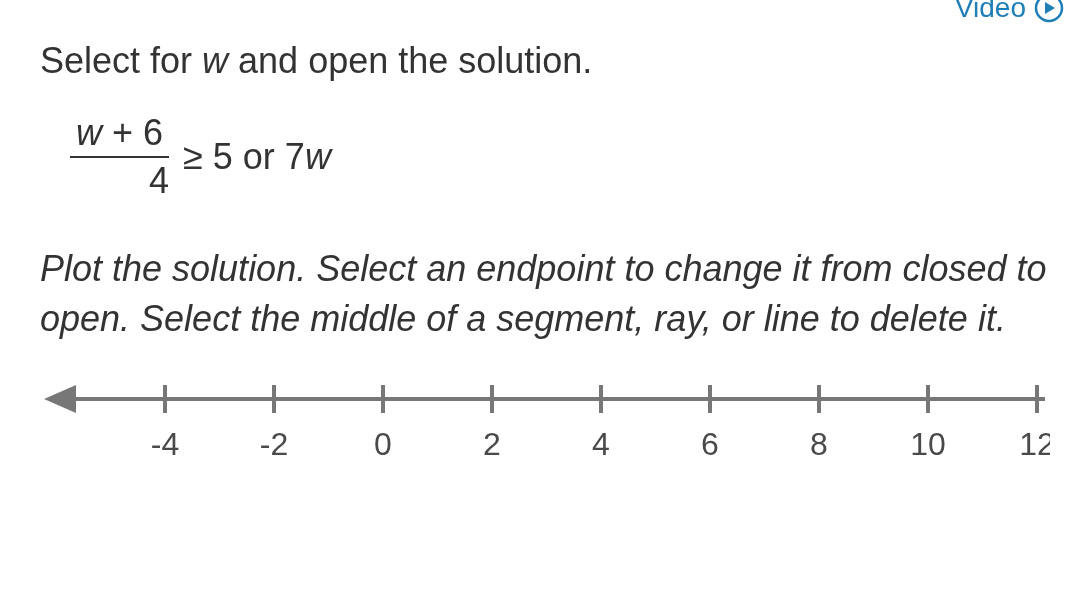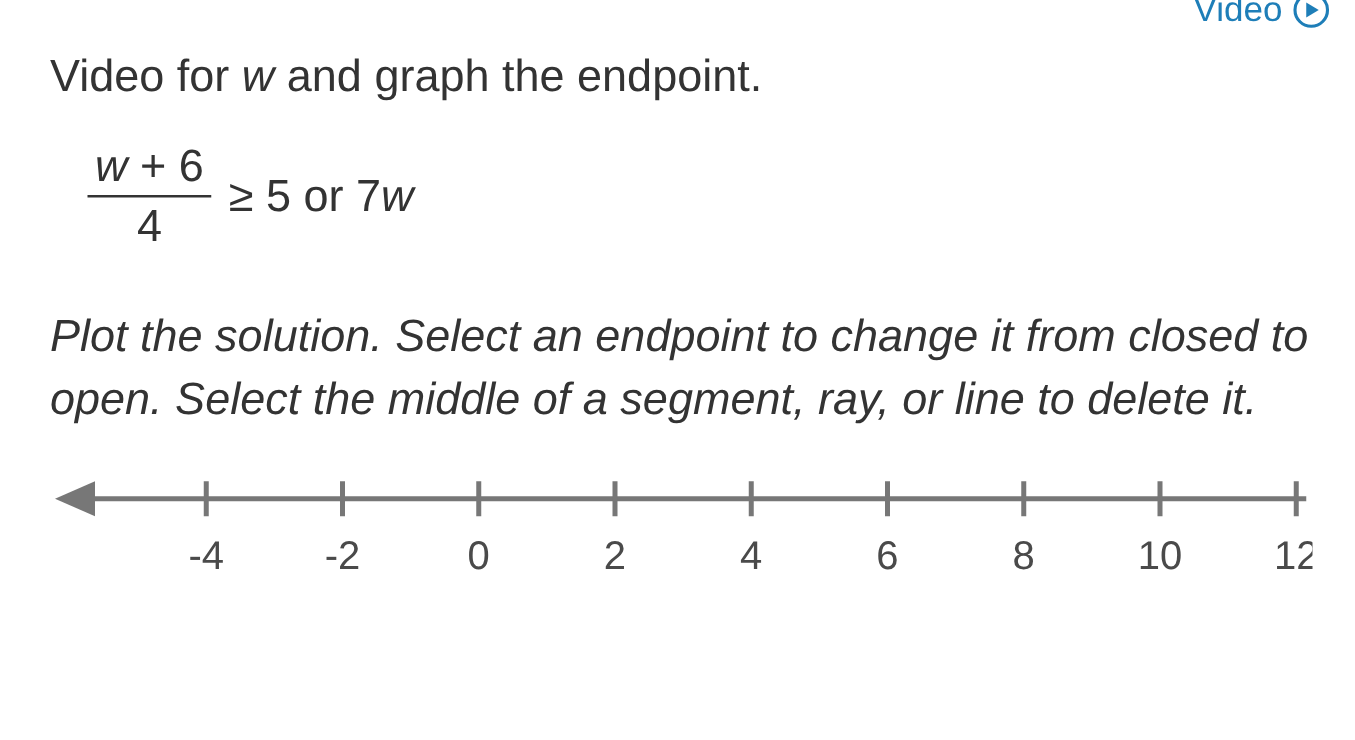--- a/index.html
+++ b/index.html
@@ -43,21 +43,21 @@
       font-size: 36px;
       display: flex;
       align-items: center;
       margin-left: 30px;
       margin-bottom: 42px;
       color: #333;
     }
     .fraction {
       display: inline-flex;
       flex-direction: column;
-      align-items: center;
+      align-items: flex-end;
       margin-right: 14px;
     }
     .fraction .numer {
       border-bottom: 2.5px solid #333;
       padding: 0 6px 2px 6px;
     }
     .fraction .denom {
       padding-top: 2px;
     }
     .inequality .var {
@@ -107,21 +107,21 @@
 
 <div class="video-link">
   <span>Video</span>
   <svg viewBox="0 0 30 30">
     <circle cx="15" cy="15" r="13" fill="none" stroke="#1e7eb8" stroke-width="2.5"></circle>
     <polygon points="11,9 11,21 21,15" fill="#1e7eb8"></polygon>
   </svg>
 </div>
 
 <div class="prompt">
-  <span>Video for </span><span class="var">w</span><span> and graph the endpoint.</span>
+  <span>Select for </span><span class="var">w</span><span> and open the solution.</span>
 </div>
 
 <div class="inequality">
   <span class="fraction">
     <span class="numer"><span class="var">w</span><span> + 6</span></span>
     <span class="denom">4</span>
   </span>
   <span class="rest">
     <span> ≥ 5 or 7</span>
       <span class="var">w</span>

